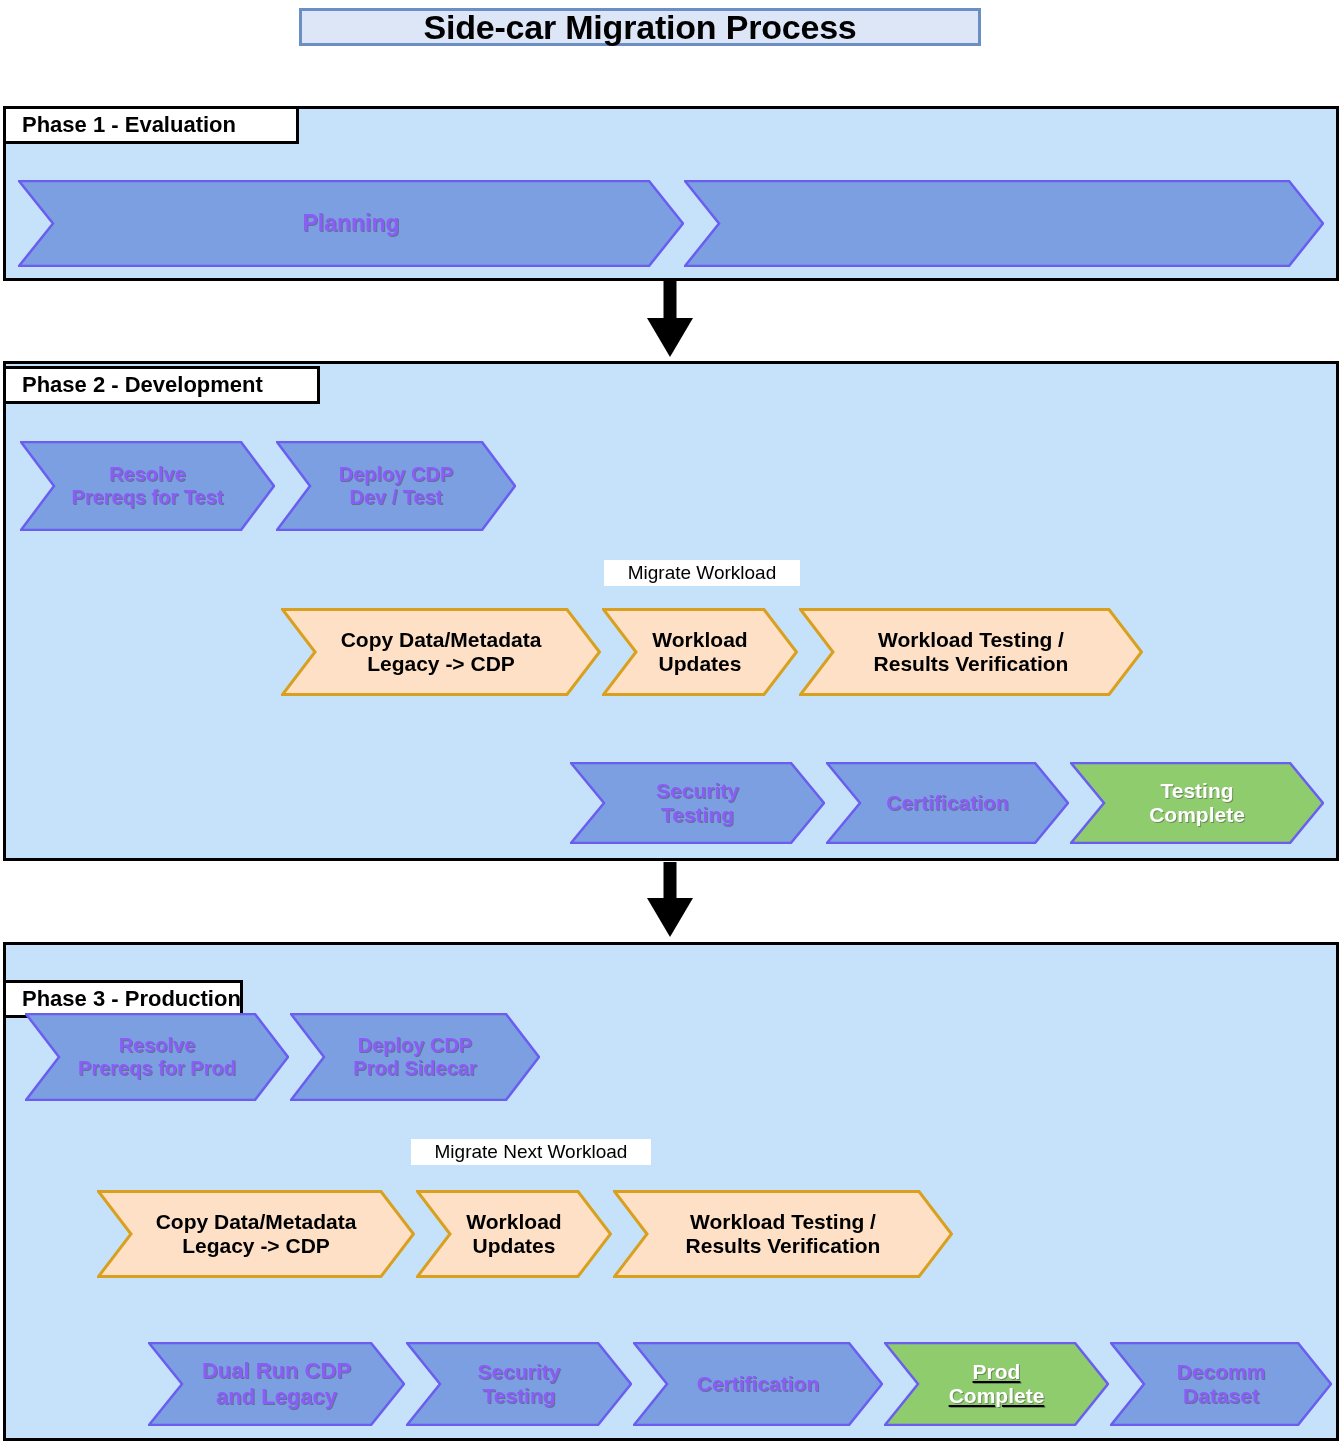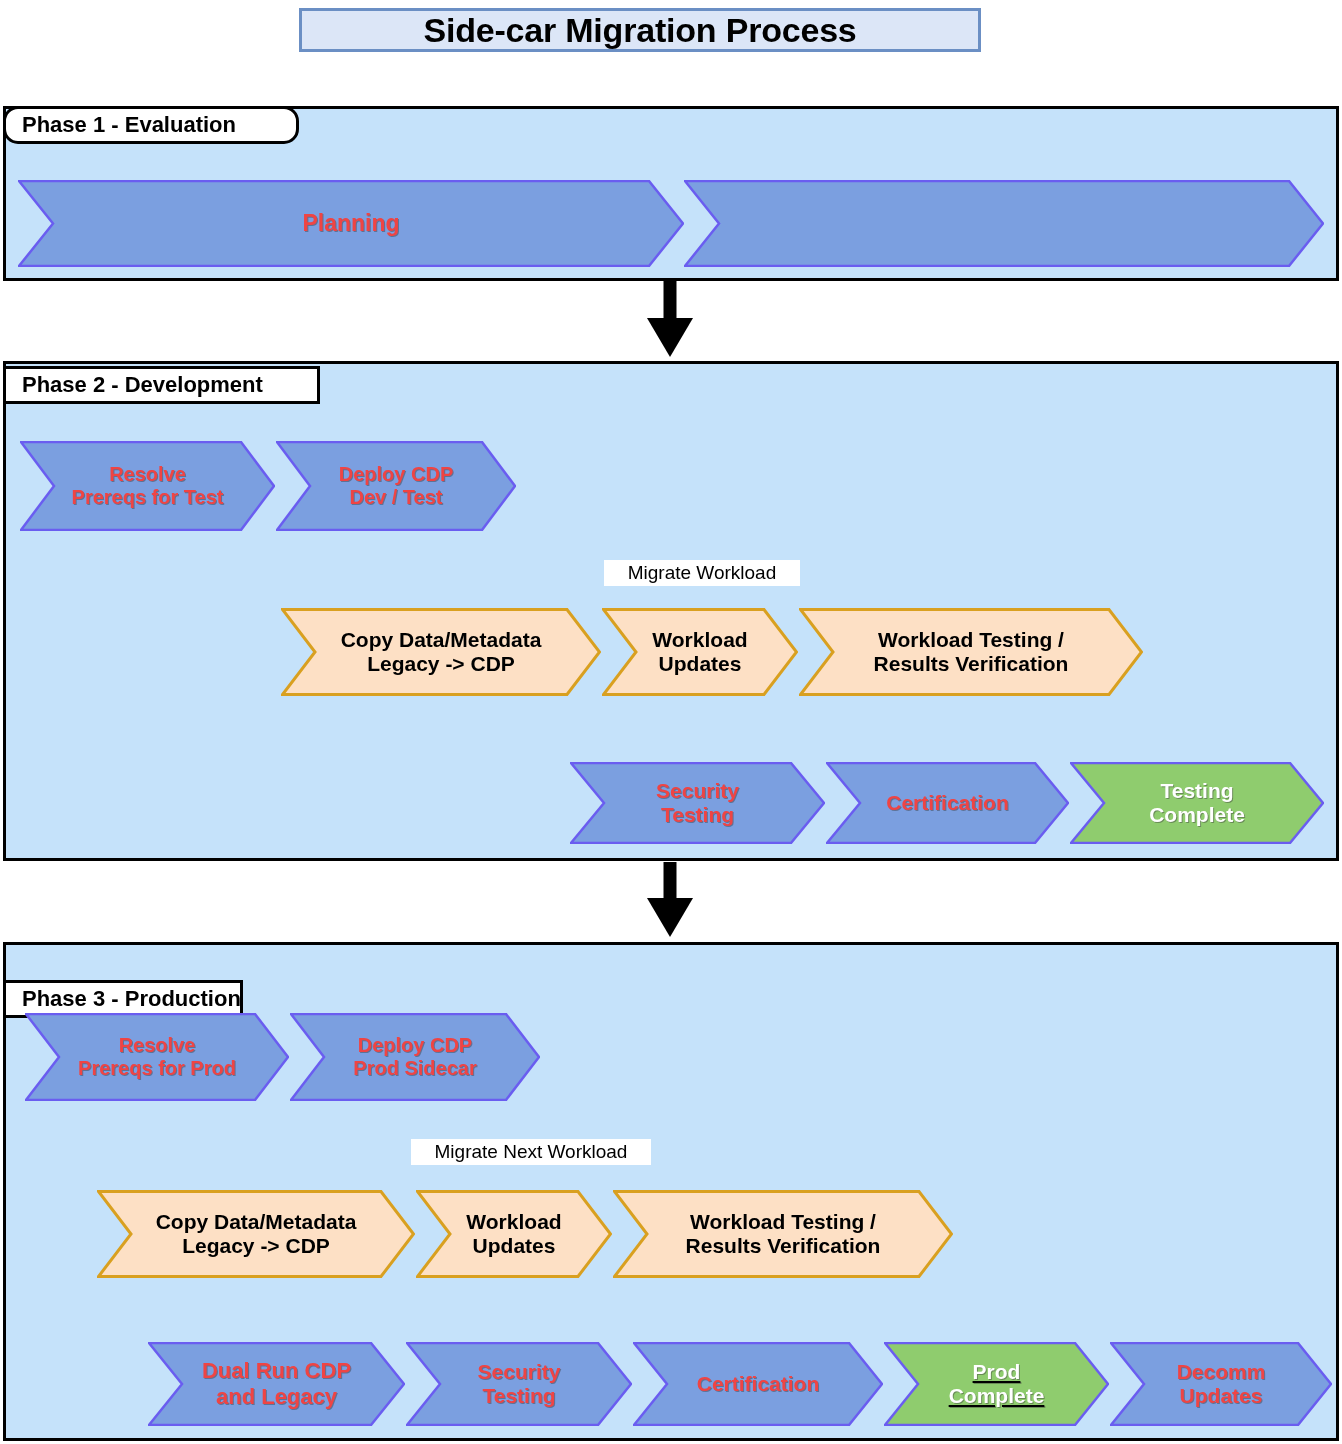--- a/index.html
+++ b/index.html
@@ -23,21 +23,21 @@
     top: 0;
     width: 1342px;
     height: 1444px;
   }
   
   .diagram-title {
     position: absolute;
     left: 299px;
     top: 8px;
     width: 682px;
-    height: 44px;
+    height: 38px;
     background: #dce6f7;
     border: 3px solid #6b8fc4;
     display: flex;
     align-items: center;
     justify-content: center;
     font-size: 34px;
     font-weight: bold;
     color: #000000;
     box-sizing: border-box;
     letter-spacing: -0.2px;
@@ -82,21 +82,21 @@
   }
   .chev-svg {
     position: absolute;
     left: 0;
     top: 0;
     width: 100%;
     height: 100%;
     z-index: 1;
   }
   .chev.blue .chev-label {
-    color: #ef4444;
+    color: #8b5cf6;
     text-shadow: 1px 1px 0 rgba(60,60,60,0.45);
   }
   .chev.green .chev-label {
     color: #ffffff;
     text-shadow: 1px 1px 0 rgba(60,60,60,0.45);
   }
   .chev.orange .chev-label {
     color: #000000;
   }
   
@@ -151,21 +151,21 @@
 
     <path d="M952,1240 L1010,1240 L1010,1316 L100,1316 L100,1383 L152,1383" fill="none" stroke="#7cb35e" stroke-width="4" marker-end="url(#greenArrow)"></path>
 
     <path d="M787,1182 L787,1152 L642,1152" fill="none" stroke="#d9a020" stroke-width="4" stroke-dasharray="5 7" stroke-linecap="butt"></path>
     <path d="M402,1152 L262,1152 L262,1176" fill="none" stroke="#d9a020" stroke-width="4" stroke-dasharray="5 7" stroke-linecap="butt" marker-end="url(#orangeArrow)"></path>
   </svg>
 
   <div class="diagram-title">Side-car Migration Process</div>
 
   <div class="phase-box" style="left:3px; top:106px; width:1336px; height:175px;"></div>
-  <div class="phase-label" style="left:3px; top:106px; width:296px;border-radius:15px;">Phase 1 - Evaluation</div>
+  <div class="phase-label" style="left:3px; top:106px; width:296px;">Phase 1 - Evaluation</div>
 
   <div class="chev blue" style="left:18px; top:180px; width:666px; height:87px; font-size:23px;">
     <svg class="chev-svg" viewBox="0 0 666 87" preserveAspectRatio="none">
       <polygon points="1,1 631,1 665,43.5 631,86 1,86 35,43.5" fill="#7b9fe0" stroke="#6a5df0" stroke-width="2.5"></polygon>
     </svg>
     <span class="chev-label">Planning</span>
   </div>
 
   <div class="chev blue" style="left:684px; top:180px; width:640px; height:87px; font-size:23px;">
     <svg class="chev-svg" viewBox="0 0 640 87" preserveAspectRatio="none">
@@ -315,16 +315,16 @@
     </svg>
     <span class="chev-label" style="white-space:pre-line;">Prod
 Complete</span>
   </div>
 
   <div class="chev blue" style="left:1110px; top:1342px; width:222px; height:84px; font-size:21px;">
     <svg class="chev-svg" viewBox="0 0 222 84" preserveAspectRatio="none">
       <polygon points="1,1 188,1 221,42 188,83 1,83 34,42" fill="#7b9fe0" stroke="#6a5df0" stroke-width="2.5"></polygon>
     </svg>
     <span class="chev-label" style="white-space:pre-line;">Decomm
-Updates</span>
+Dataset</span>
   </div>
 
 </div>
 
 </body></html>

